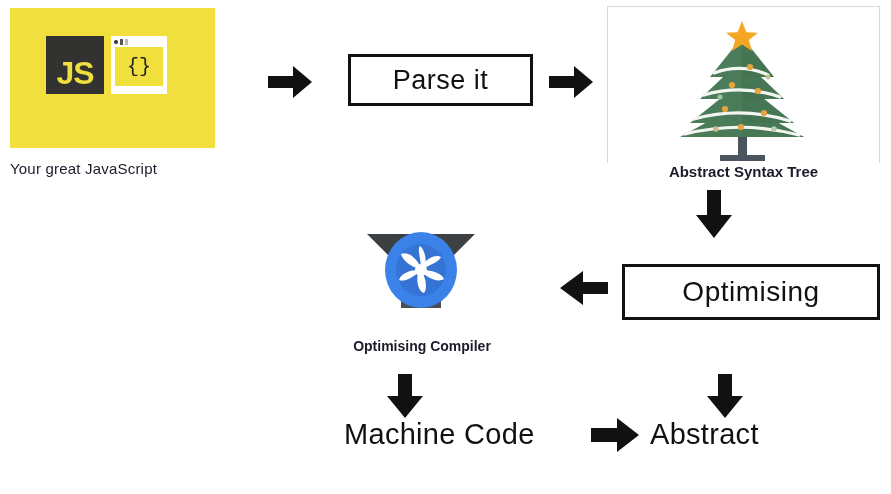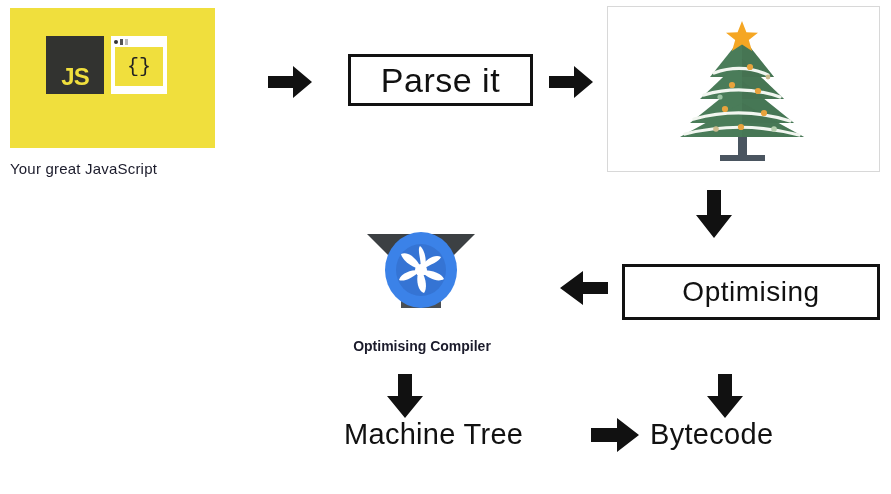--- a/index.html
+++ b/index.html
@@ -11,33 +11,33 @@
     overflow:hidden;
     color:#111;
   }
   .stage{position:absolute;inset:0;}
   .node{position:absolute;}
 
   
   #js-card{left:10px;top:8px;width:205px;height:140px;background:var(--js-yellow,#f0df3d);}
   #js-inner{position:absolute;left:36px;top:28px;display:flex;align-items:flex-start;}
   .js-logo{width:58px;height:58px;background:#323330;display:flex;align-items:flex-end;justify-content:center;}
-  .js-logo span{font-family:"Liberation Sans",sans-serif;font-weight:bold;font-size:24px;line-height:1;color:#f0df3d;padding-bottom:5px;letter-spacing:-1px;}
+  .js-logo span{font-family:"Liberation Sans",sans-serif;font-weight:bold;font-size:32px;line-height:1;color:#f0df3d;padding-bottom:5px;letter-spacing:-1px;}
   .browser{width:56px;height:58px;background:#ffffff;margin-left:7px;box-sizing:border-box;padding:0;}
   .browser-bar{height:11px;display:flex;align-items:center;padding-left:3px;gap:2px;background:#ffffff;}
   .dot{width:4px;height:4px;background:#333;border-radius:50%;}
   .sq{width:3px;height:6px;background:#555;}
   .sq2{width:3px;height:6px;background:#bbb;}
   .browser-body{margin:0 4px 4px 4px;height:39px;background:#f0df3d;display:flex;align-items:center;justify-content:center;}
   .browser-body span{font-family:"Liberation Mono",monospace;font-size:20px;color:#222;line-height:1;}
   #js-caption{left:10px;top:160px;width:215px;font-size:15px;font-weight:normal;color:#1b1b2b;letter-spacing:.2px;}
 
   
   .hbox{border:3px solid #111;background:#fff;display:flex;align-items:center;justify-content:center;box-sizing:border-box;}
-  .hbox span{font-size:34px;color:#111;letter-spacing:.5px;}
+  .hbox span{font-size:27px;color:#111;letter-spacing:.5px;}
   #parse-box{left:348px;top:54px;width:185px;height:52px;}
   #interp-box{left:622px;top:264px;width:258px;height:56px;}
   #interp-box span{font-size:28px;}
 
   
   #ast-card{left:607px;top:6px;width:273px;height:166px;border:1px solid #d8d8d8;box-sizing:border-box;background:#fff;}
   #ast-caption{left:607px;top:163px;width:273px;text-align:center;font-size:15px;font-weight:bold;color:#1b1b2b;background:#fff;}
 
   
   #comp-icon{left:357px;top:228px;width:128px;height:104px;}
@@ -122,20 +122,21 @@
       <circle cx="156" cy="106" r="3.1" fill="#e8a33d"></circle>
       <circle cx="133" cy="120" r="3.1" fill="#e8a33d"></circle>
       <circle cx="108" cy="122" r="2.8" fill="#cdbb8d"></circle>
       <circle cx="166" cy="122" r="2.8" fill="#b6cfae"></circle>
       <circle cx="112" cy="90" r="2.6" fill="#9dc3a4"></circle>
       <circle cx="160" cy="70" r="2.4" fill="#cdbb8d"></circle>
 
       <path d="M134 14 L138.4 25.2 L150 25.8 L140.8 33 L144 44 L134 37.4 L124 44 L127.2 33 L118 25.8 L129.6 25.2 Z" fill="#f5a623"></path>
     </svg>
   </div>
+  <div class="node" id="ast-caption">Abstract Syntax Tree</div>
 
   <svg class="arrow" id="arrow-ast-interp" viewBox="0 0 42 52">
     <path d="M14 2 H28 V27 H39 L21 50 L3 27 H14 Z" fill="#111"></path>
   </svg>
 
   <div class="node hbox" id="interp-box">
     <span>Optimising</span>
   </div>
 
   <svg class="arrow" id="arrow-interp-comp" viewBox="0 0 54 44">
@@ -166,21 +167,21 @@
   <div class="node" id="comp-caption">Optimising Compiler</div>
 
   <svg class="arrow" id="arrow-comp-mc" viewBox="0 0 42 48">
     <path d="M14 2 H28 V24 H39 L21 46 L3 24 H14 Z" fill="#111"></path>
   </svg>
 
   <svg class="arrow" id="arrow-interp-bc" viewBox="0 0 42 48">
     <path d="M14 2 H28 V24 H39 L21 46 L3 24 H14 Z" fill="#111"></path>
   </svg>
 
-  <div class="term" id="machine-code">Machine Tree</div>
+  <div class="term" id="machine-code">Machine Code</div>
 
   <svg class="arrow" id="arrow-mc-bc" viewBox="0 0 52 40">
     <path d="M2 13 H28 V3 L50 20 L28 37 V27 H2 Z" fill="#111"></path>
   </svg>
 
-  <div class="term" id="bytecode">Bytecode</div>
+  <div class="term" id="bytecode">Abstract</div>
 
 </div>
 
 </body></html>

